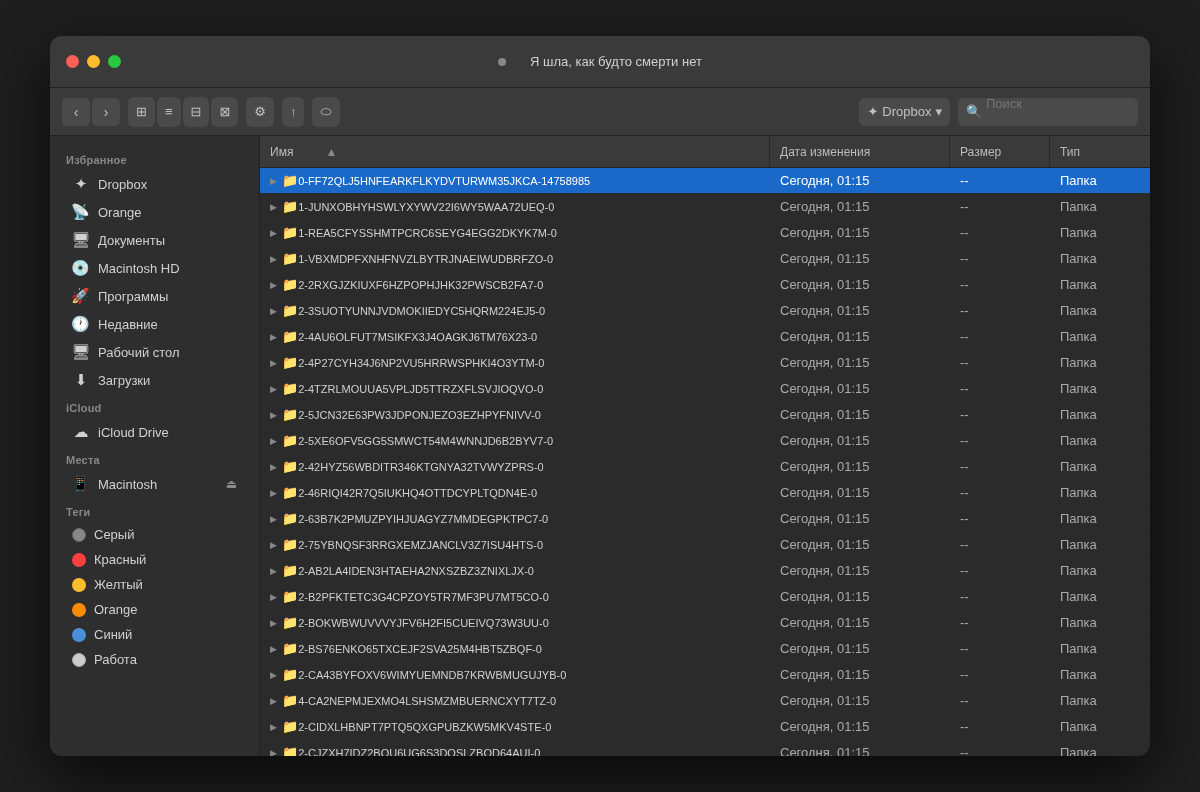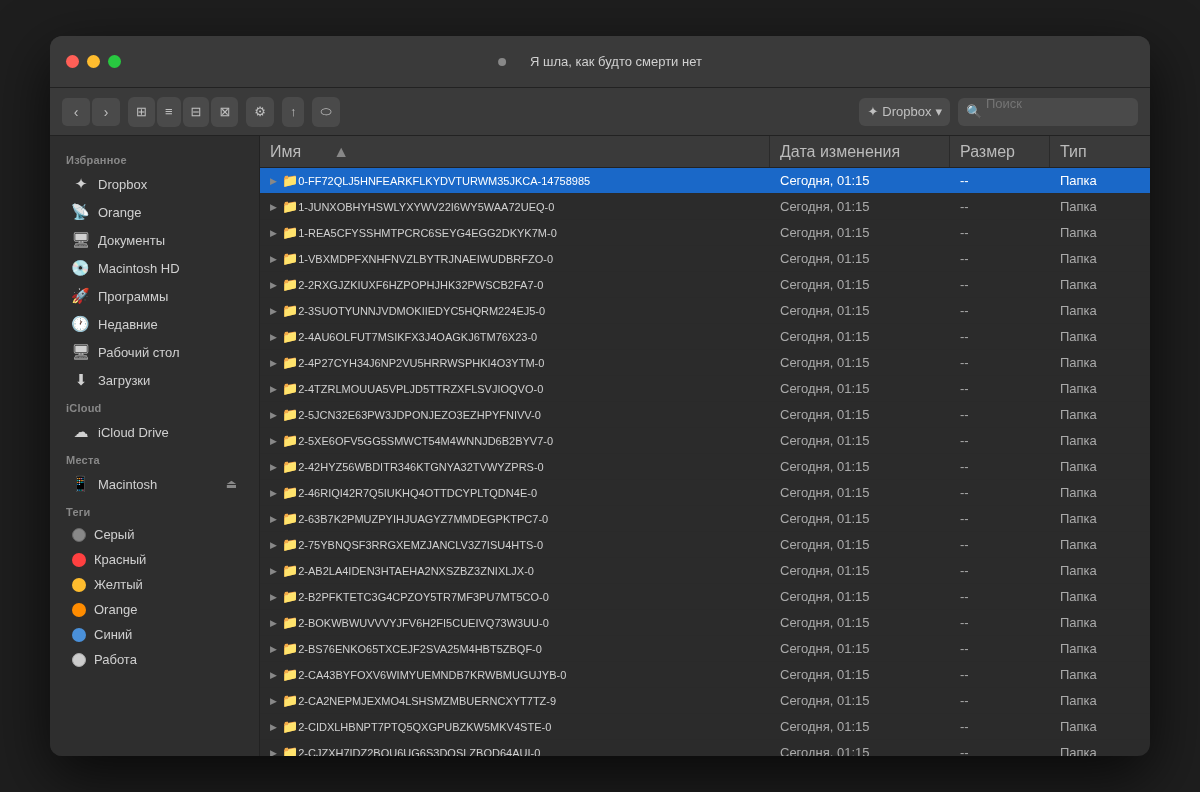--- a/index.html
+++ b/index.html
@@ -202,21 +202,21 @@
     .filelist-header {
       display: grid;
       grid-template-columns: 1fr 180px 100px 100px;
       background: #3a3a3a;
       border-bottom: 1px solid #222;
       height: 32px;
       flex-shrink: 0;
     }
     .col-header {
       color: #bbb;
-      font-size: 16px;
+      font-size: 12px;
       font-weight: 500;
       display: flex;
       align-items: center;
       padding: 0 10px;
       border-right: 1px solid #2a2a2a;
       cursor: pointer;
       gap: 28px;
     }
     .col-header:last-child { border-right: none; }
     .col-header .sort-arrow { margin-left: 4px; color: #888; }
@@ -729,21 +729,21 @@
               <span class="file-size">--</span>
             </div>
             <div class="file-cell">
               <span class="file-type">Папка</span>
             </div>
           </div>
           <div class="file-row">
             <div class="file-cell">
     <span class="expand-arrow">▶</span>
     <span class="file-icon">📁</span>
-    <span class="file-name">2-CA2NEPMJEXMO4LSHSMZMBUERNCXYT7TZ-9</span>
+    <span class="file-name">4-CA2NEPMJEXMO4LSHSMZMBUERNCXYT7TZ-0</span>
   </div>
             <div class="file-cell">
               <span class="file-date">Сегодня, 01:15</span>
             </div>
             <div class="file-cell">
               <span class="file-size">--</span>
             </div>
             <div class="file-cell">
               <span class="file-type">Папка</span>
             </div>

